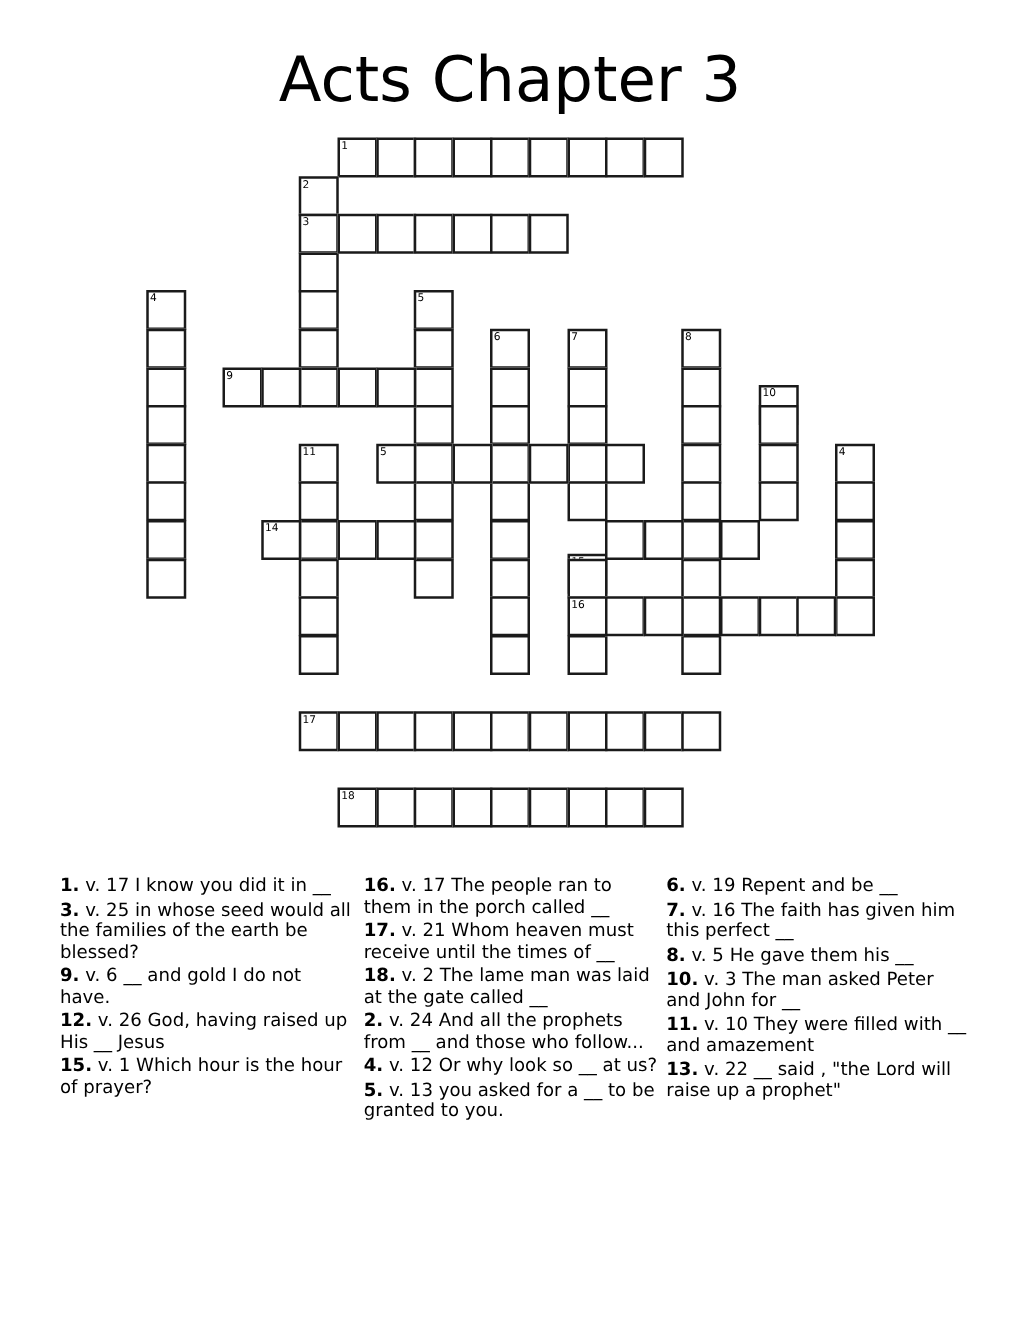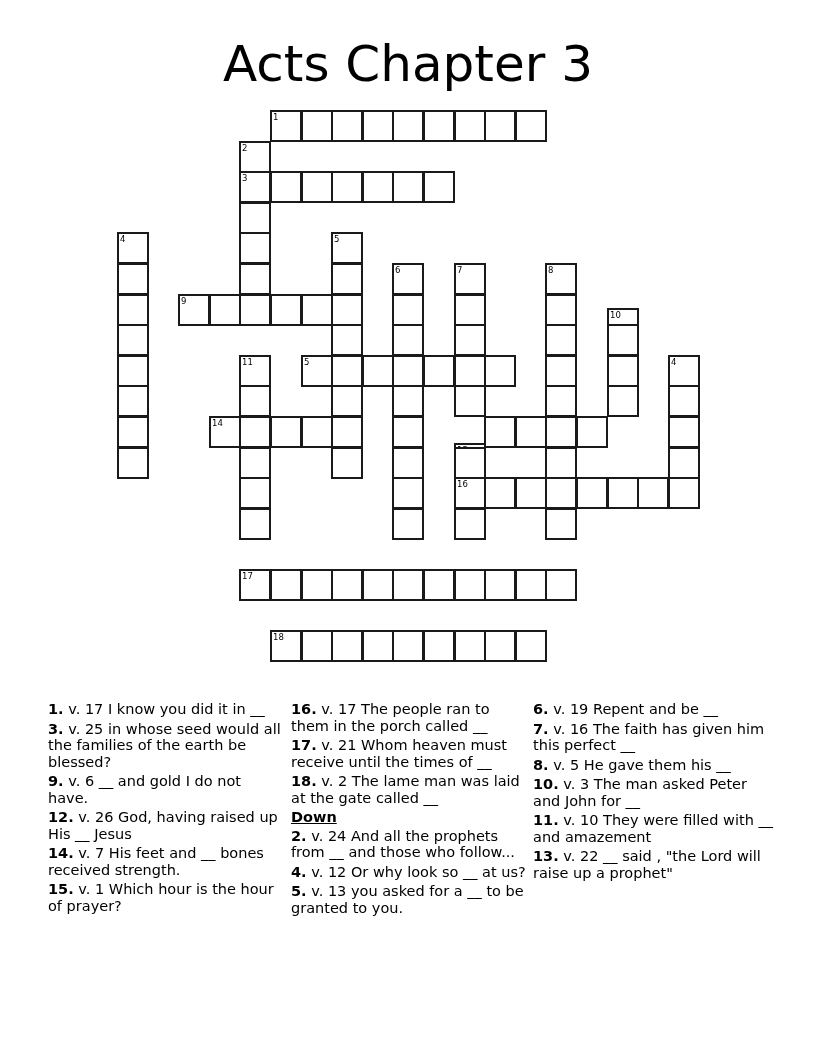--- a/index.html
+++ b/index.html
@@ -183,29 +183,27 @@
     <div class="cell" style="left: 454px; top: 630px;"></div>
     <div class="cell" style="left: 484px; top: 630px;"></div>
     <div class="cell" style="left: 515px; top: 630px;"></div>
   </div>
 
 <div class="clues col1">
   <div class="clue"><b>1.</b><span> v. 17 I know you did it in __</span></div>
   <div class="clue"><b>3.</b><span> v. 25 in whose seed would all the families of the earth be blessed?</span></div>
   <div class="clue"><b>9.</b><span> v. 6 __ and gold I do not have.</span></div>
   <div class="clue"><b>12.</b><span> v. 26 God, having raised up His __ Jesus</span></div>
-  <div class="clue"><b>14.</b><span> v. 7 His feet and __ bones received strength.</span></div>
   <div class="clue"><b>15.</b><span> v. 1 Which hour is the hour of prayer?</span></div>
 </div>
 
 <div class="clues col2">
   <div class="clue"><b>16.</b><span> v. 17 The people ran to them in the porch called __</span></div>
   <div class="clue"><b>17.</b><span> v. 21 Whom heaven must receive until the times of __</span></div>
   <div class="clue"><b>18.</b><span> v. 2 The lame man was laid at the gate called __</span></div>
-  <div class="heading spaced">Down</div>
   <div class="clue"><b>2.</b><span> v. 24 And all the prophets from __ and those who follow...</span></div>
   <div class="clue"><b>4.</b><span> v. 12 Or why look so __ at us?</span></div>
   <div class="clue"><b>5.</b><span> v. 13 you asked for a __ to be granted to you.</span></div>
 </div>
 
 <div class="clues col3">
   <div class="clue"><b>6.</b><span> v. 19 Repent and be __</span></div>
   <div class="clue"><b>7.</b><span> v. 16 The faith has given him this perfect __</span></div>
   <div class="clue"><b>8.</b><span> v. 5 He gave them his __</span></div>
   <div class="clue"><b>10.</b><span> v. 3 The man asked Peter and John for __</span></div>

